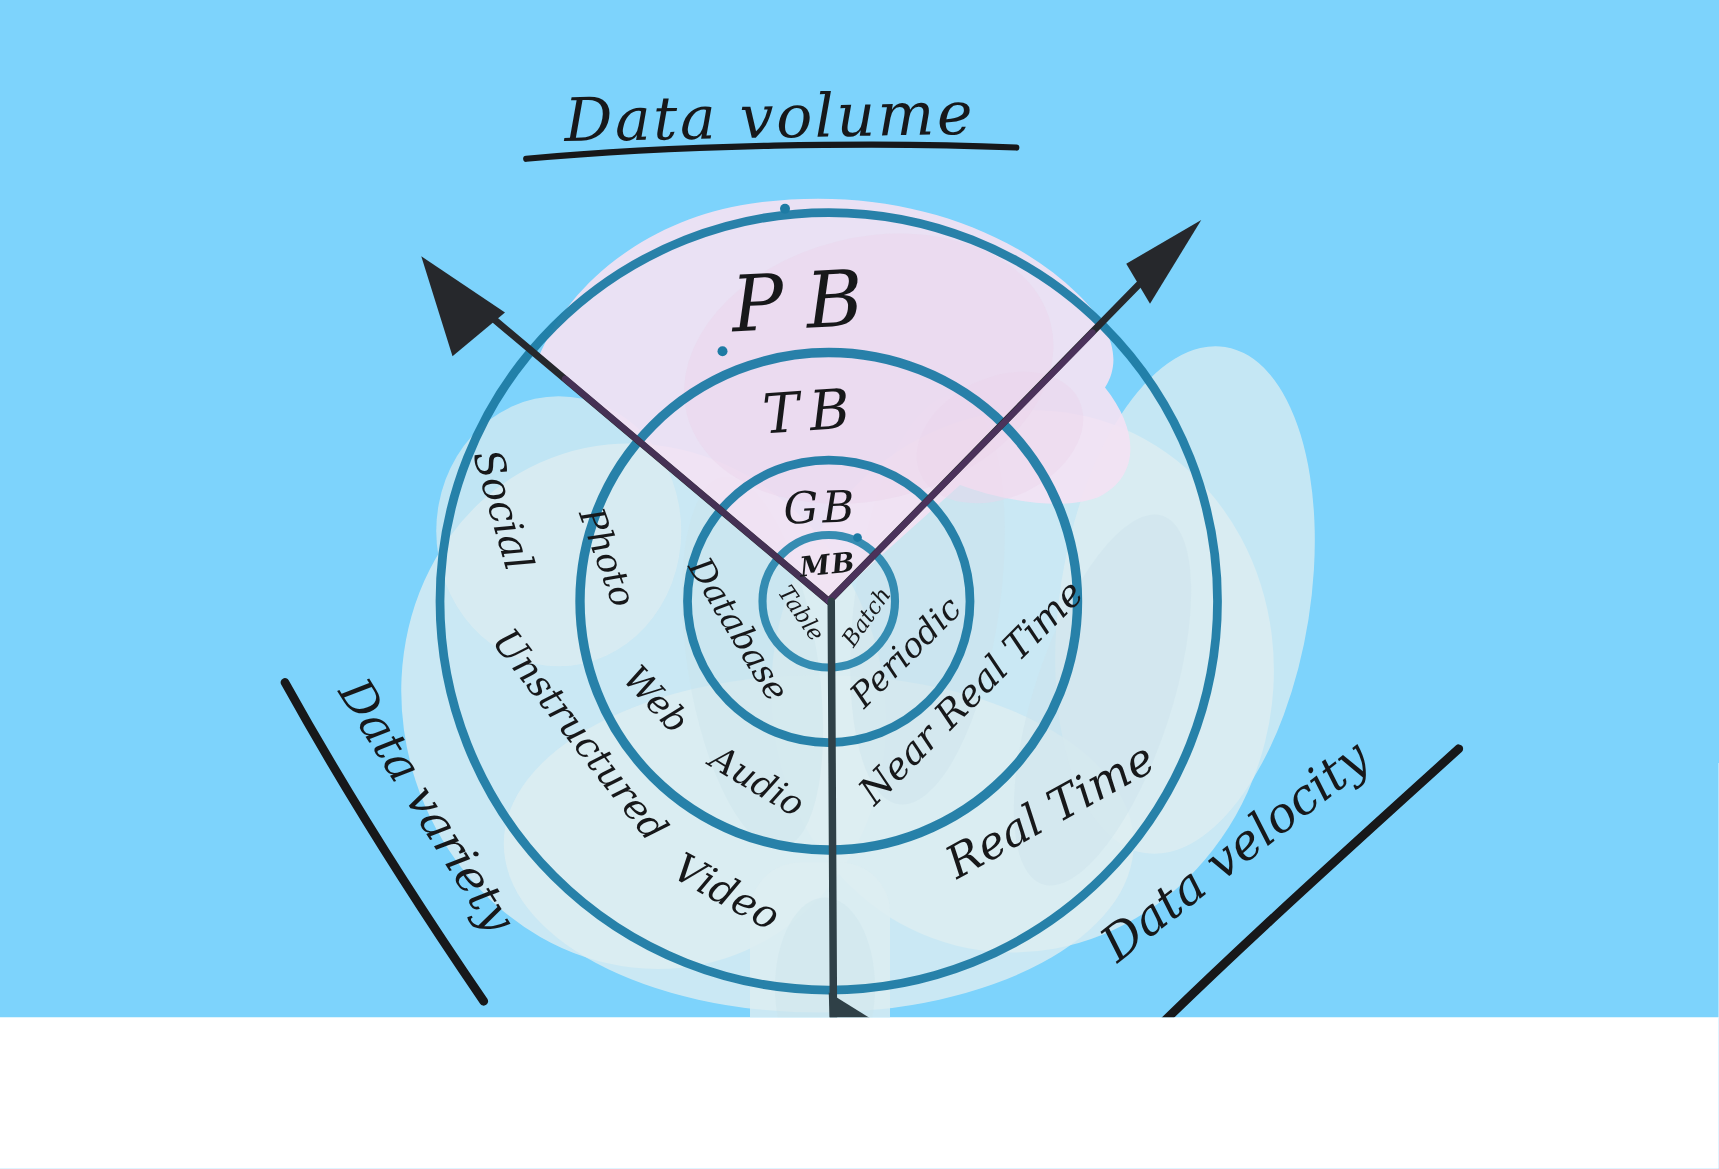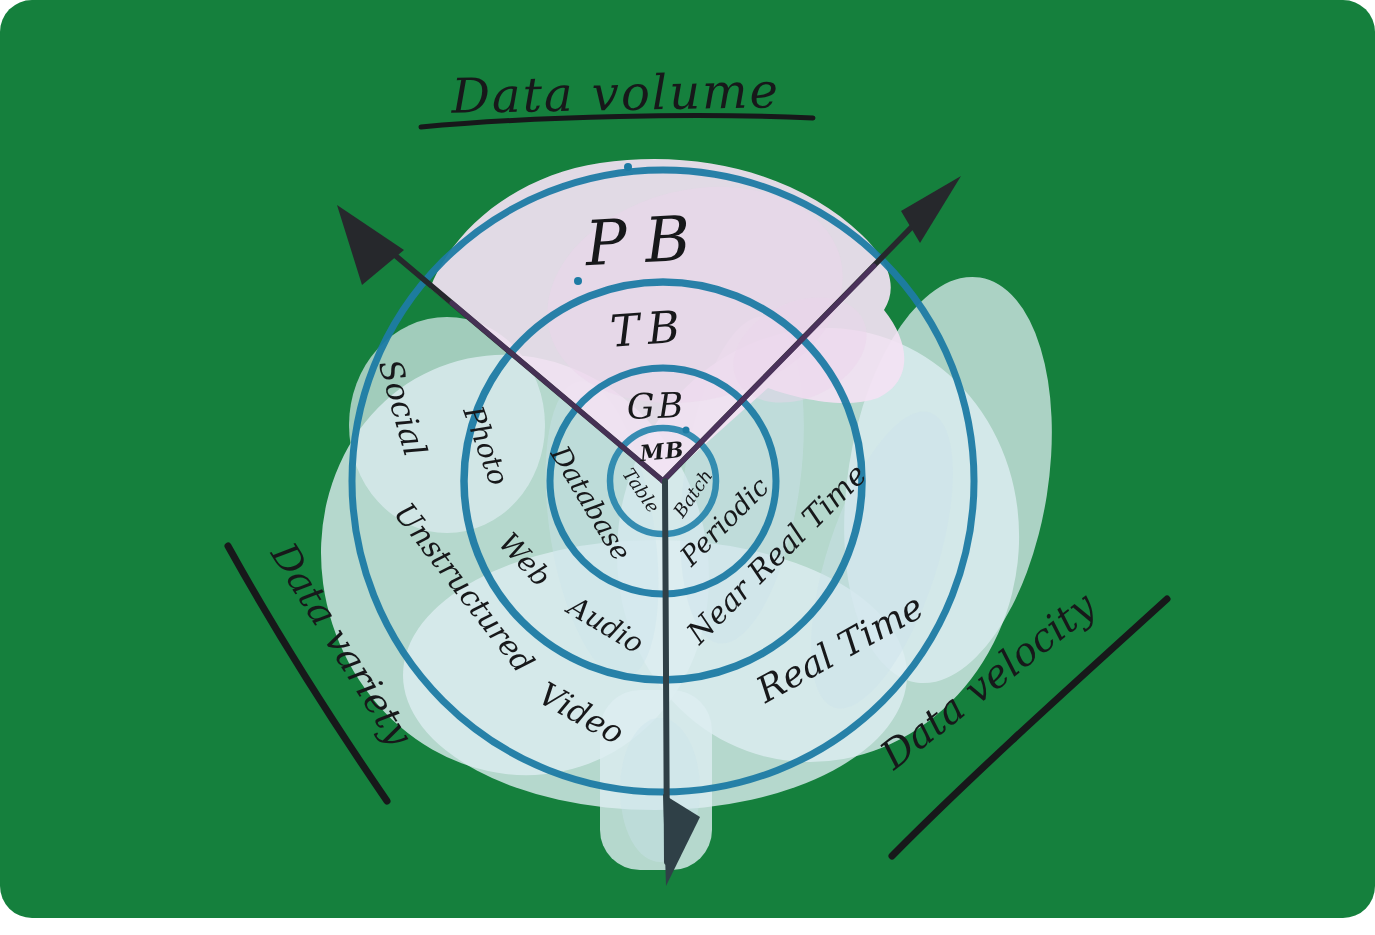--- a/index.html
+++ b/index.html
@@ -1,16 +1,16 @@
 <!DOCTYPE html>
 <html><head>
 <meta charset="utf-8">
 <style>
   html,body{margin:0;padding:0;background:#ffffff;}
-  .stage{position:relative;width:1375px;height:918px;background:#15803d;overflow:hidden;border-radius:32px;}
+  .stage{position:relative;width:1375px;height:814px;background:#7dd3fc;overflow:hidden;}
   svg{display:block;}
   .hand{
     font-family:"DejaVu Serif", serif;
     font-style:italic;
   }
   .hand-bold{font-weight:700;}
 </style>
 </head>
 <body>
 

